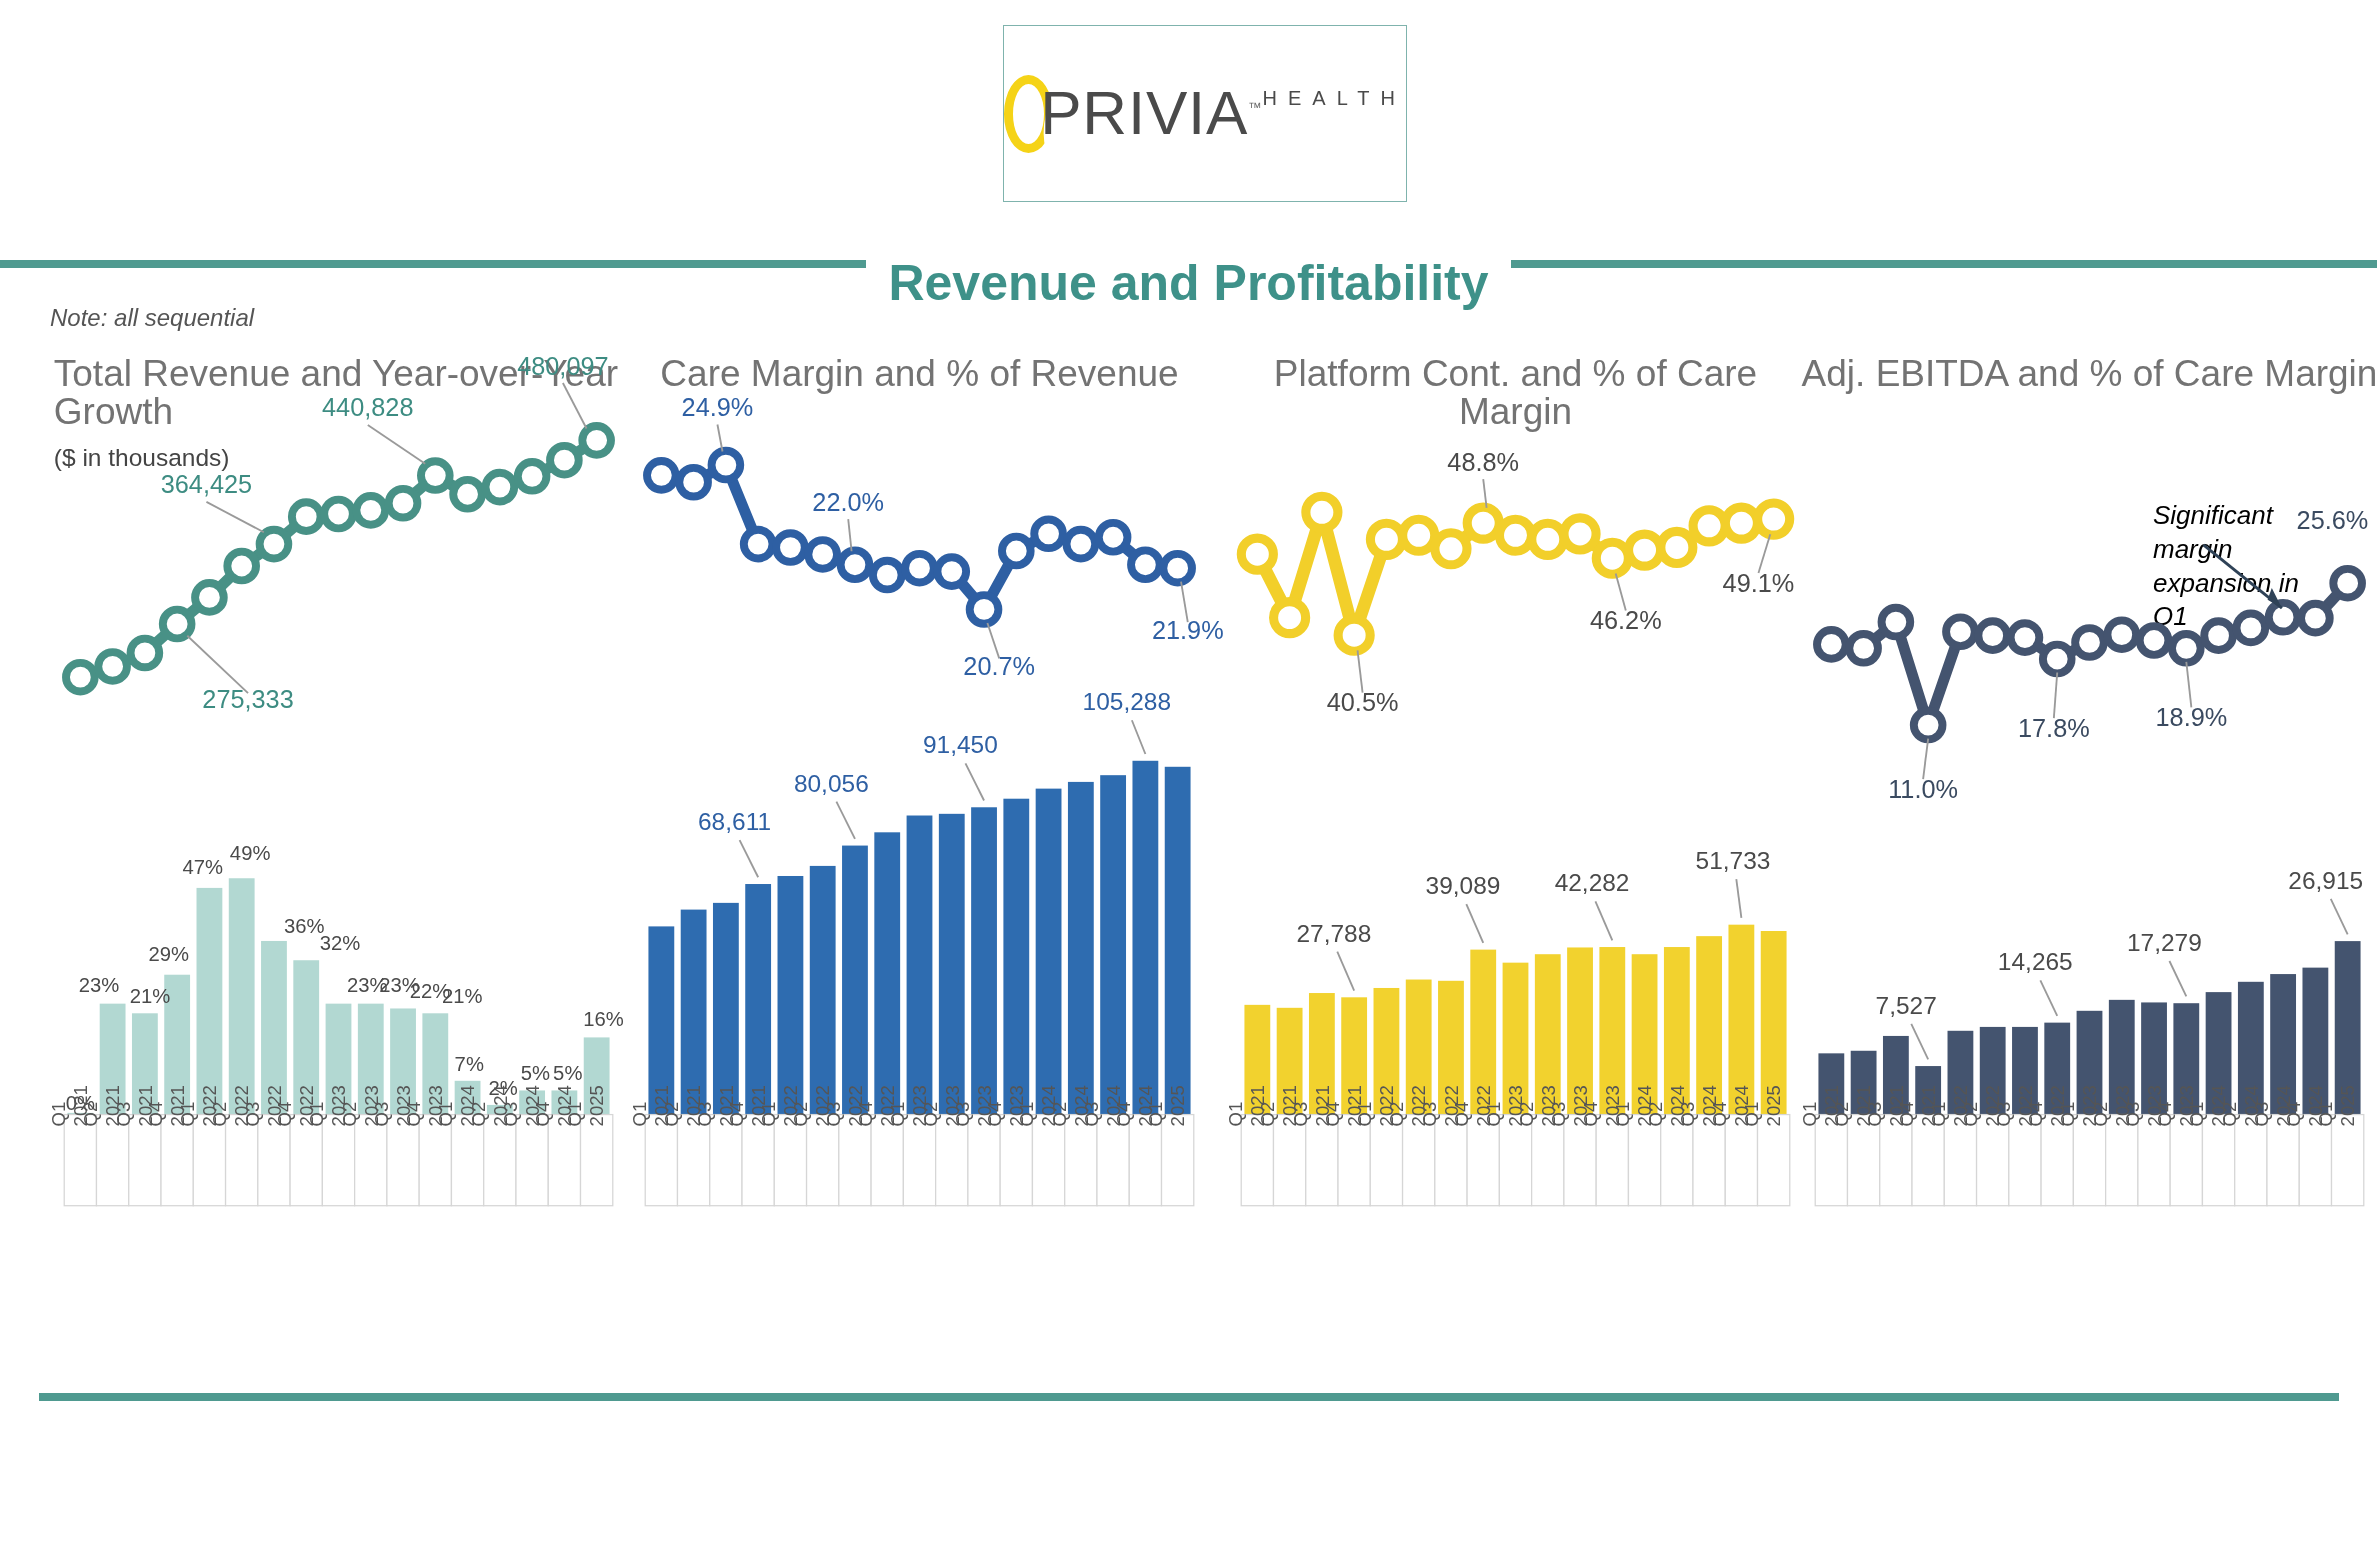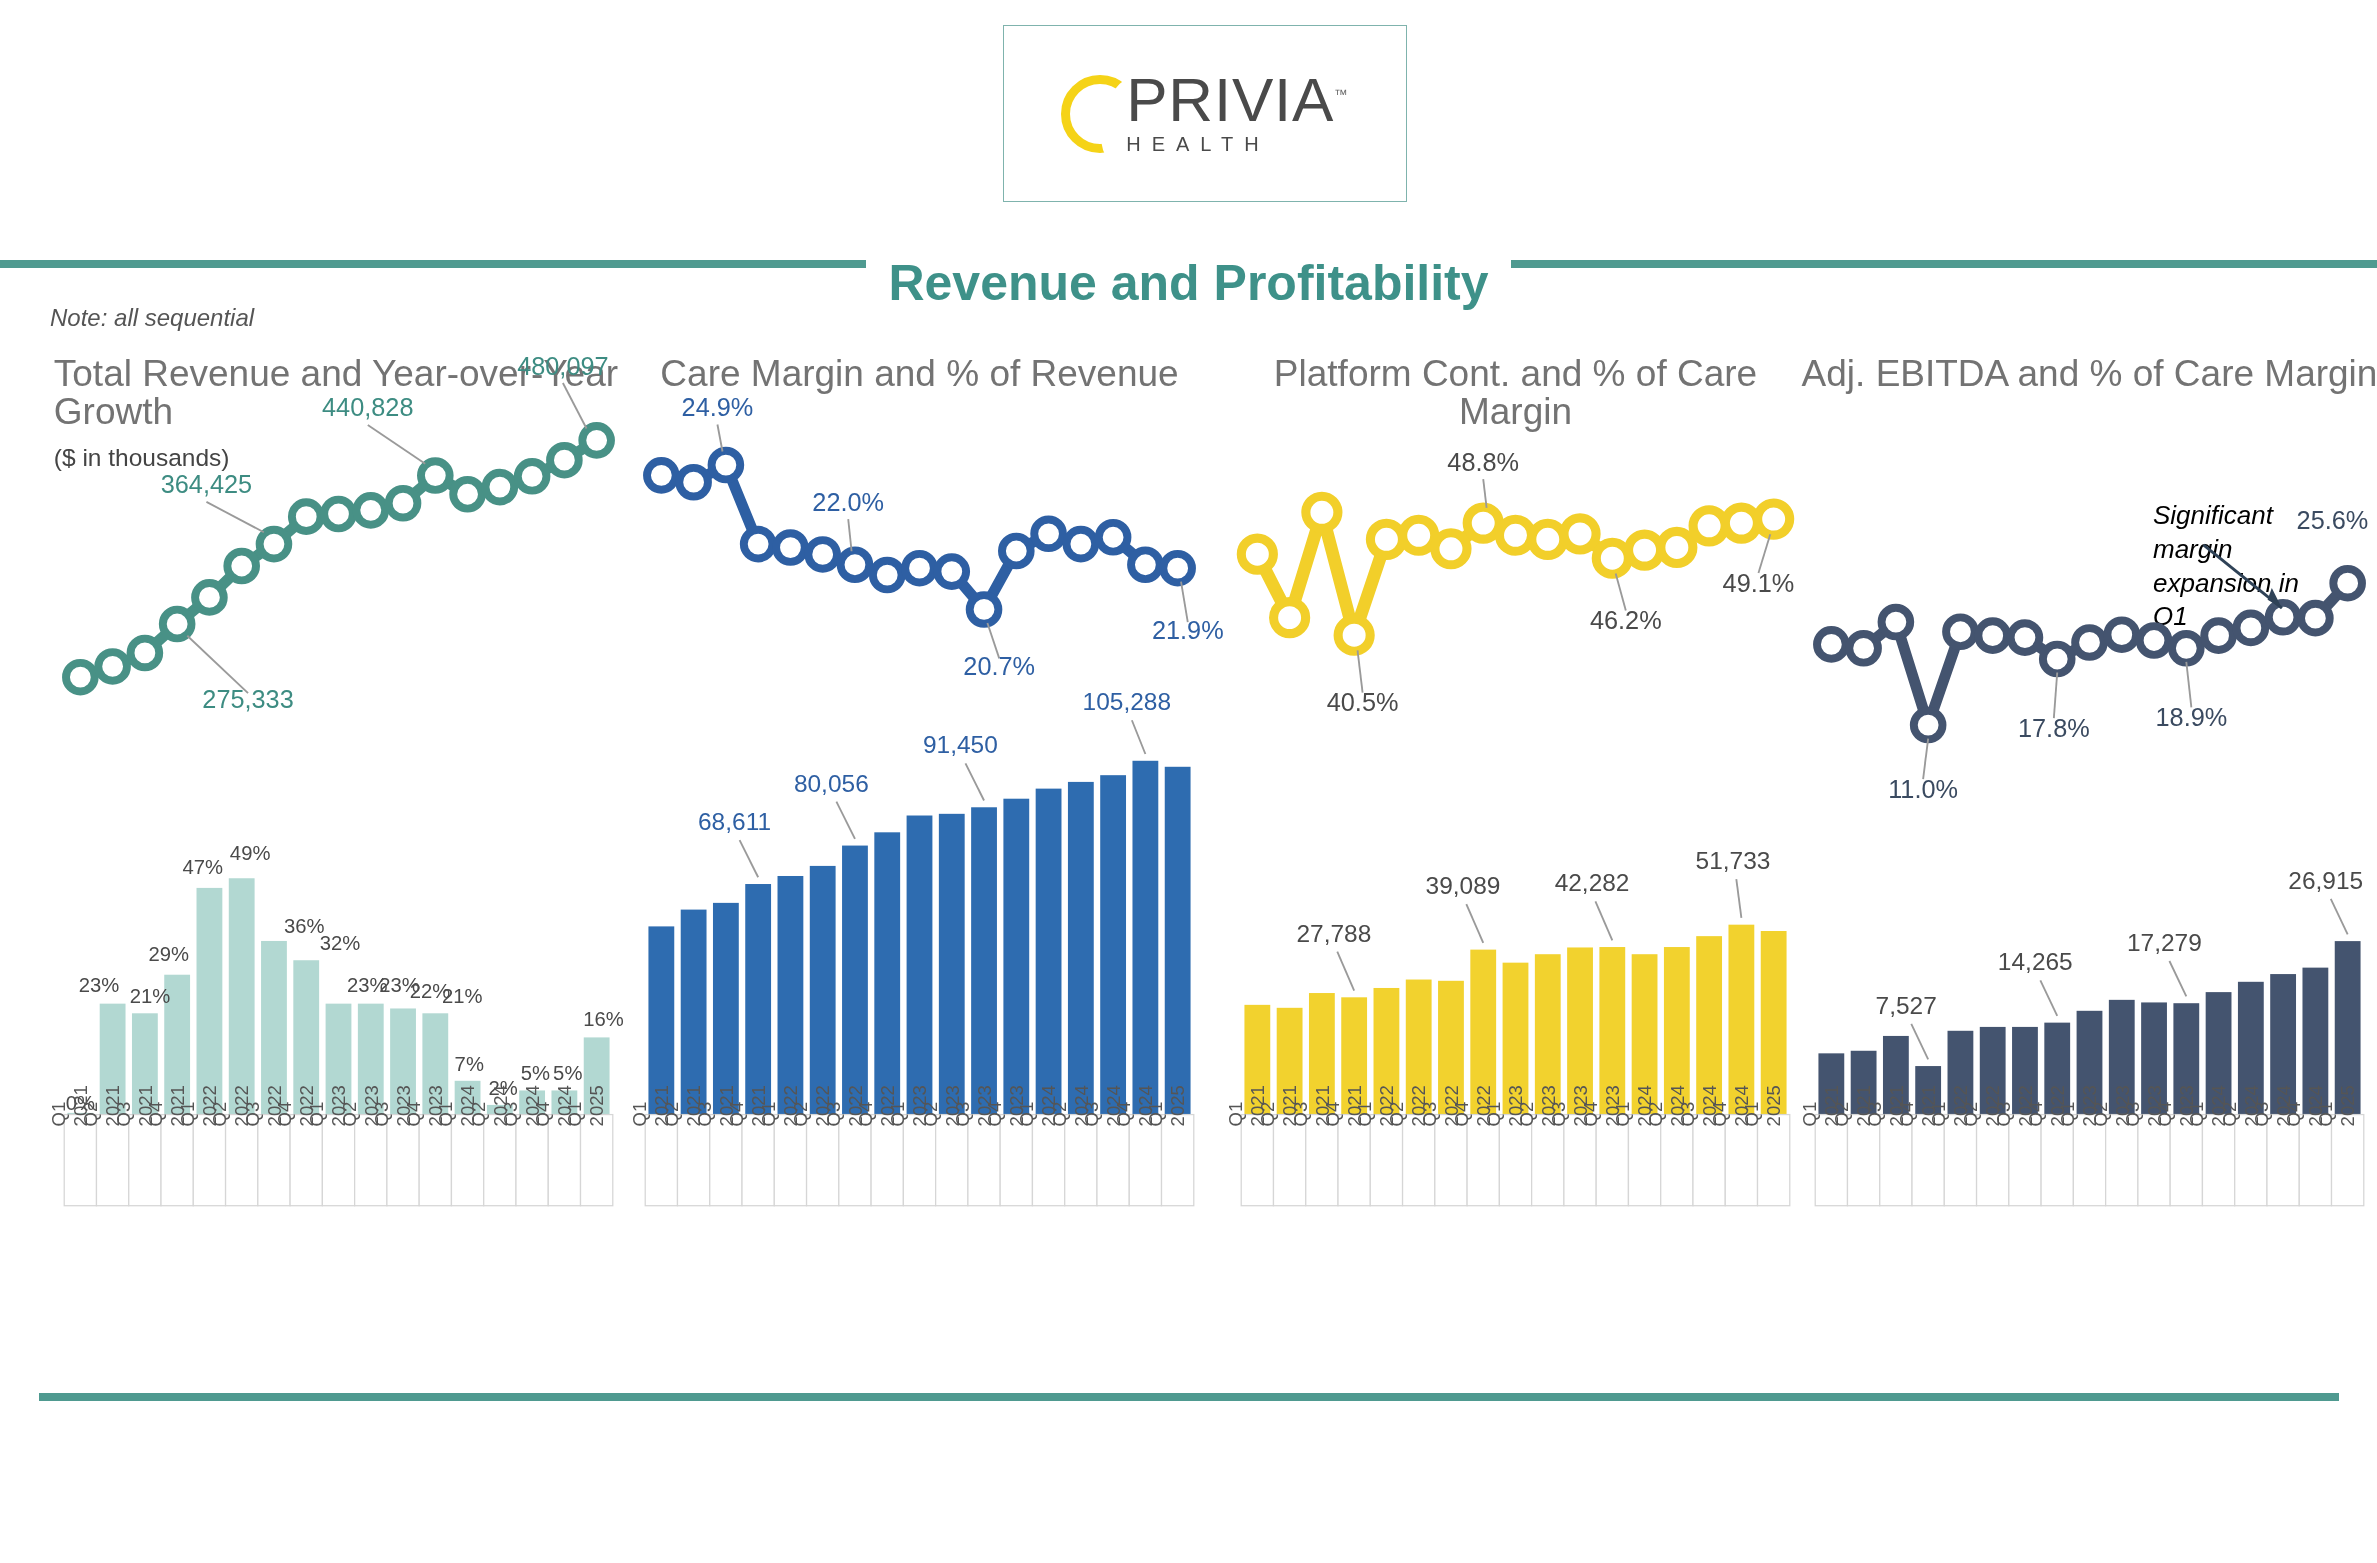--- a/index.html
+++ b/index.html
@@ -11,21 +11,21 @@
   #logo-box {
     position:absolute; left:1003px; top:25px; width:404px; height:177px;
     border:1.7px solid #7fb3ad; background:#fff;
     display:flex; align-items:center; justify-content:center; gap:11.8px;
   }
   #logo-ring { width:78px; height:78px; border-radius:50%;
     border:9.3px solid #F5D317; position:relative; }
   #logo-ring::after{ content:""; position:absolute; left:32px; top:-9.3px;
     width:59px; height:96px; background:#fff; border-radius:50%;
     transform:rotate(14deg); }
-  #logo-word { display:flex; flex-direction:column; align-items:flex-start; z-index:2; margin-left:-25px;}
+  #logo-word { display:flex; align-items:flex-start; z-index:2; margin-left:-25px;}
   #logo-privia { font-size:62px; letter-spacing:0.8px; color:#4a4a4a; font-weight:400; line-height:0.95; }
   #logo-tm { font-size:13.5px; color:#6b6b6b; vertical-align:super; }
   #logo-health { font-size:20px; letter-spacing:11px; color:#4a4a4a; font-weight:400; margin-top:3.4px; }
   
   #title-row { position:absolute; left:0; top:238px; width:2377px; height:52px;
     display:flex; align-items:center; }
   .title-rule { height:7.6px; background:#4f9a90; flex:1 1 auto; }
   #main-title { font-size:50px; font-weight:700; color:#3e9189; padding:0 22px; white-space:nowrap;margin-top:37px;}
   #bottom-rule { position:absolute; left:39px; top:1393px; width:2300px; height:7.6px; background:#4f9a90;}
   #note { position:absolute; left:50px; top:304px; font-size:24px; font-style:italic; color:#555; }

